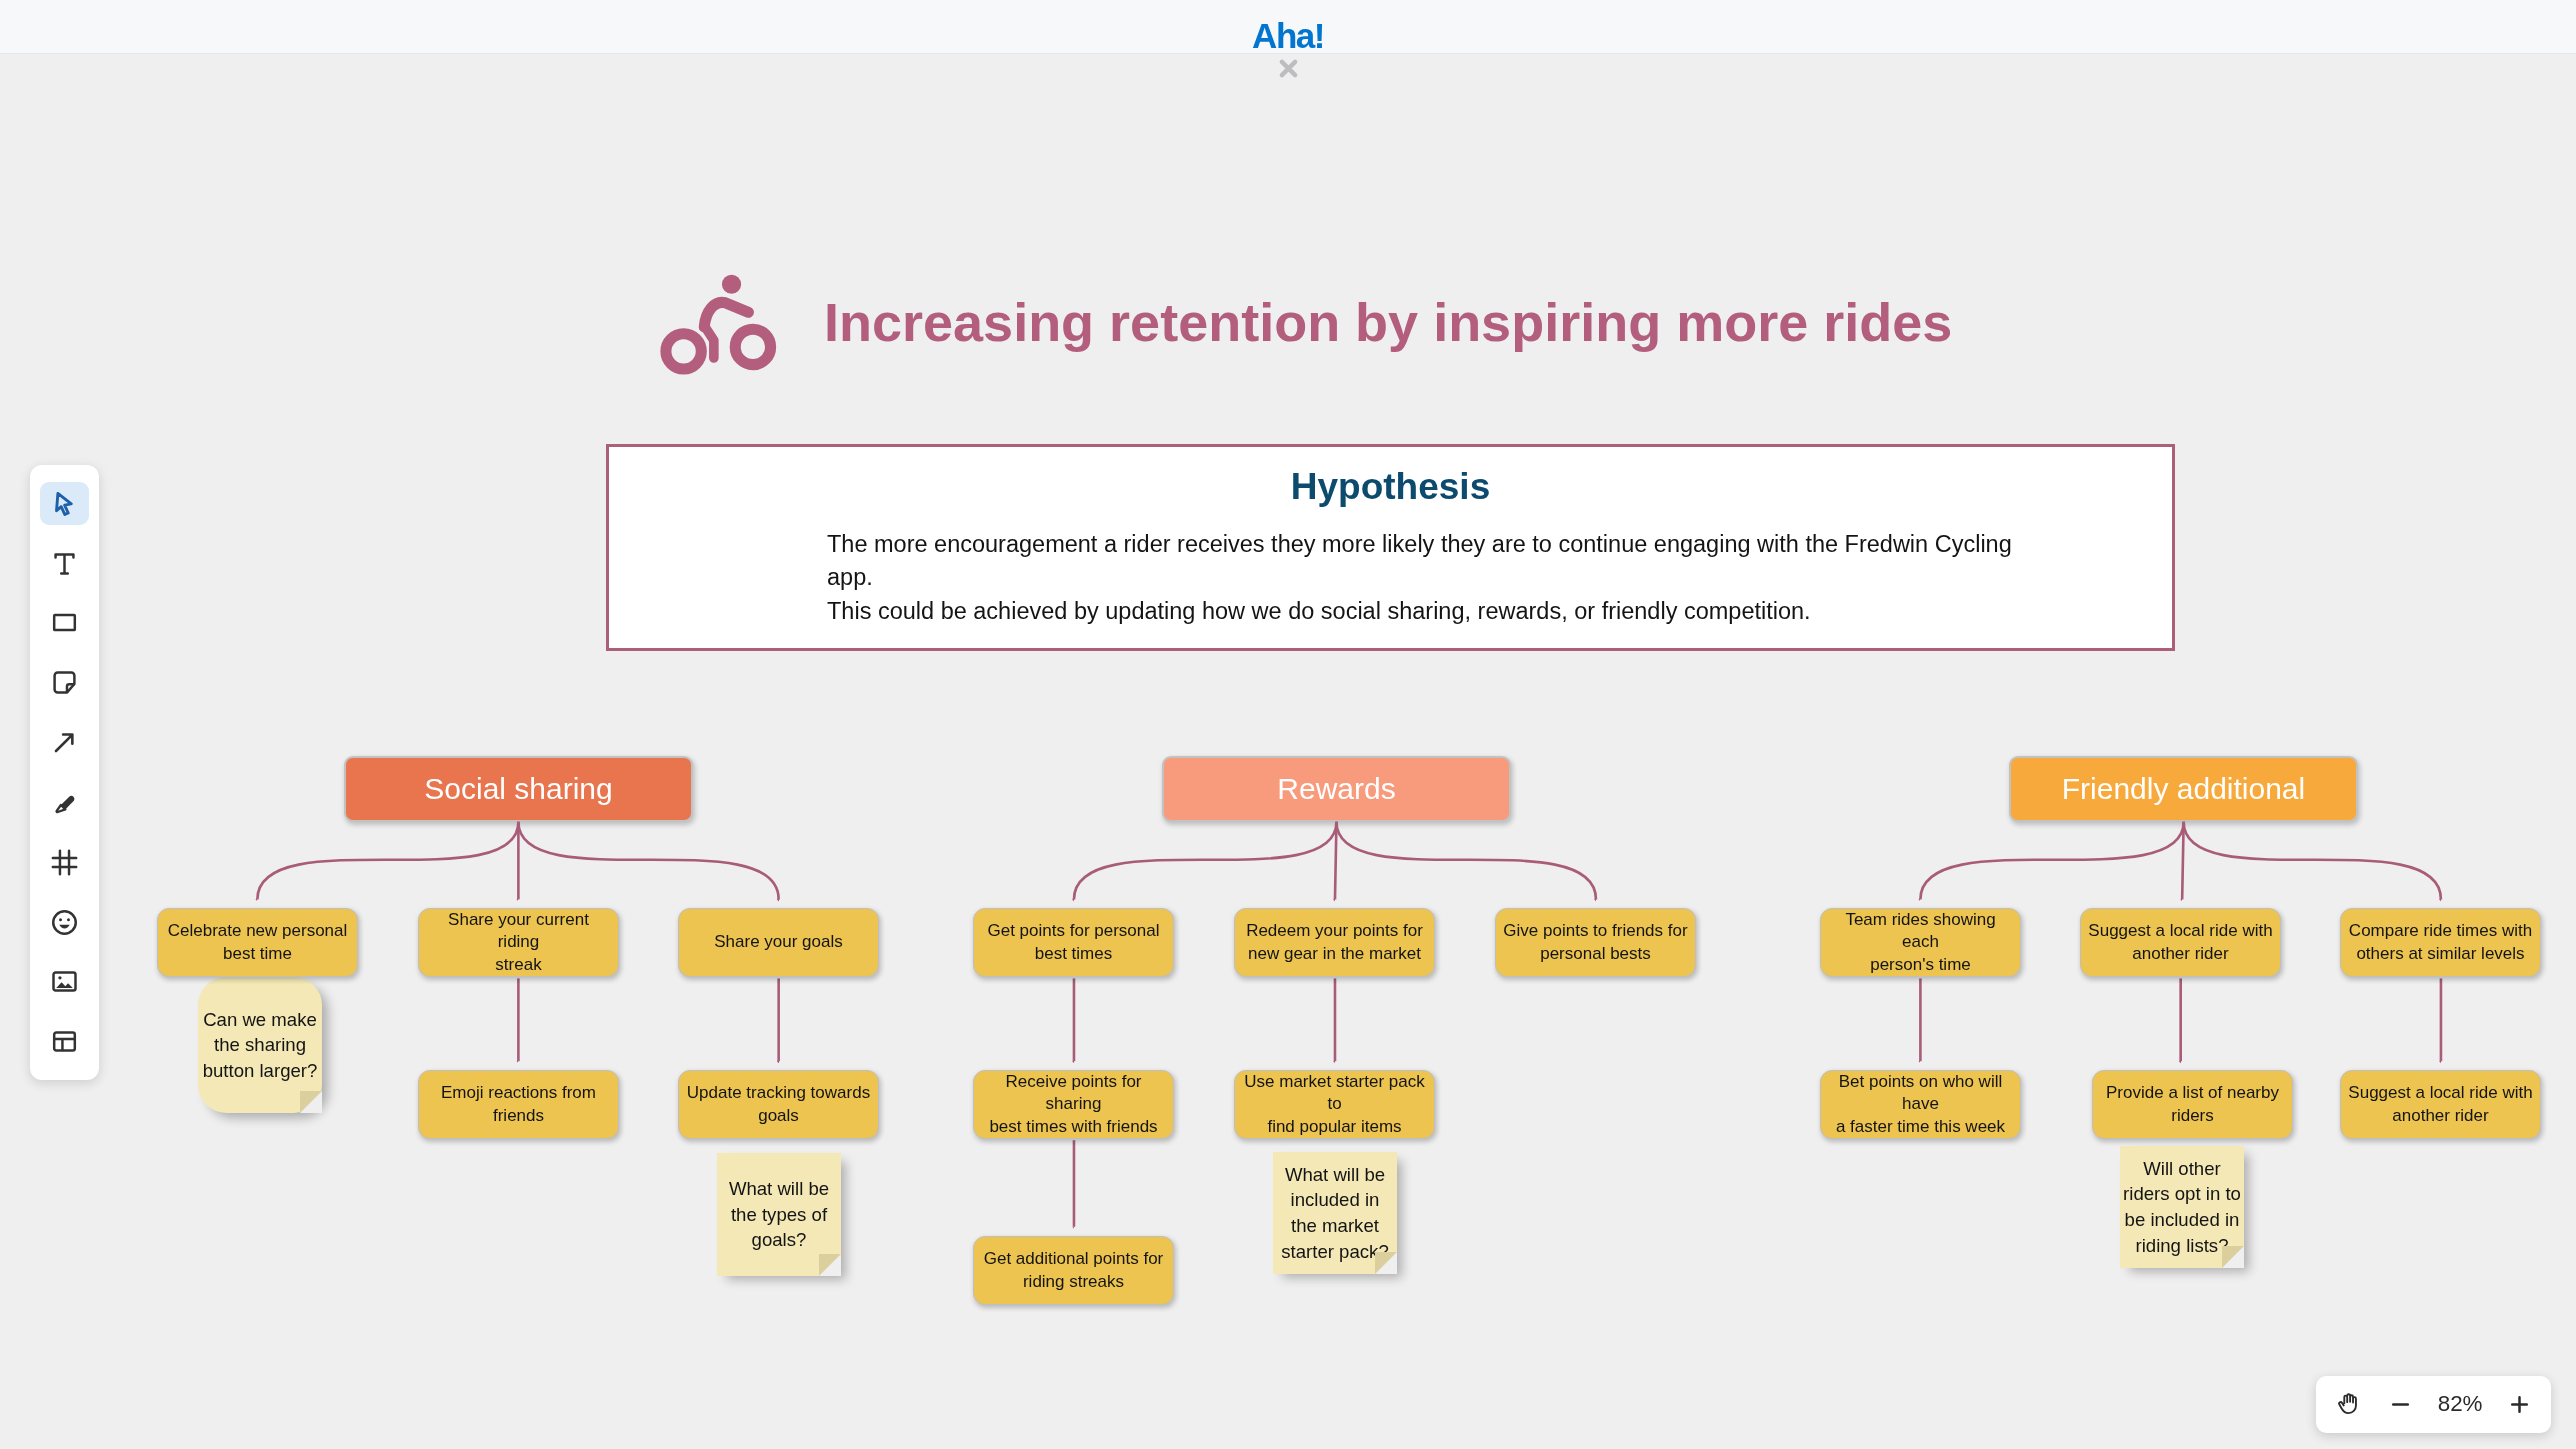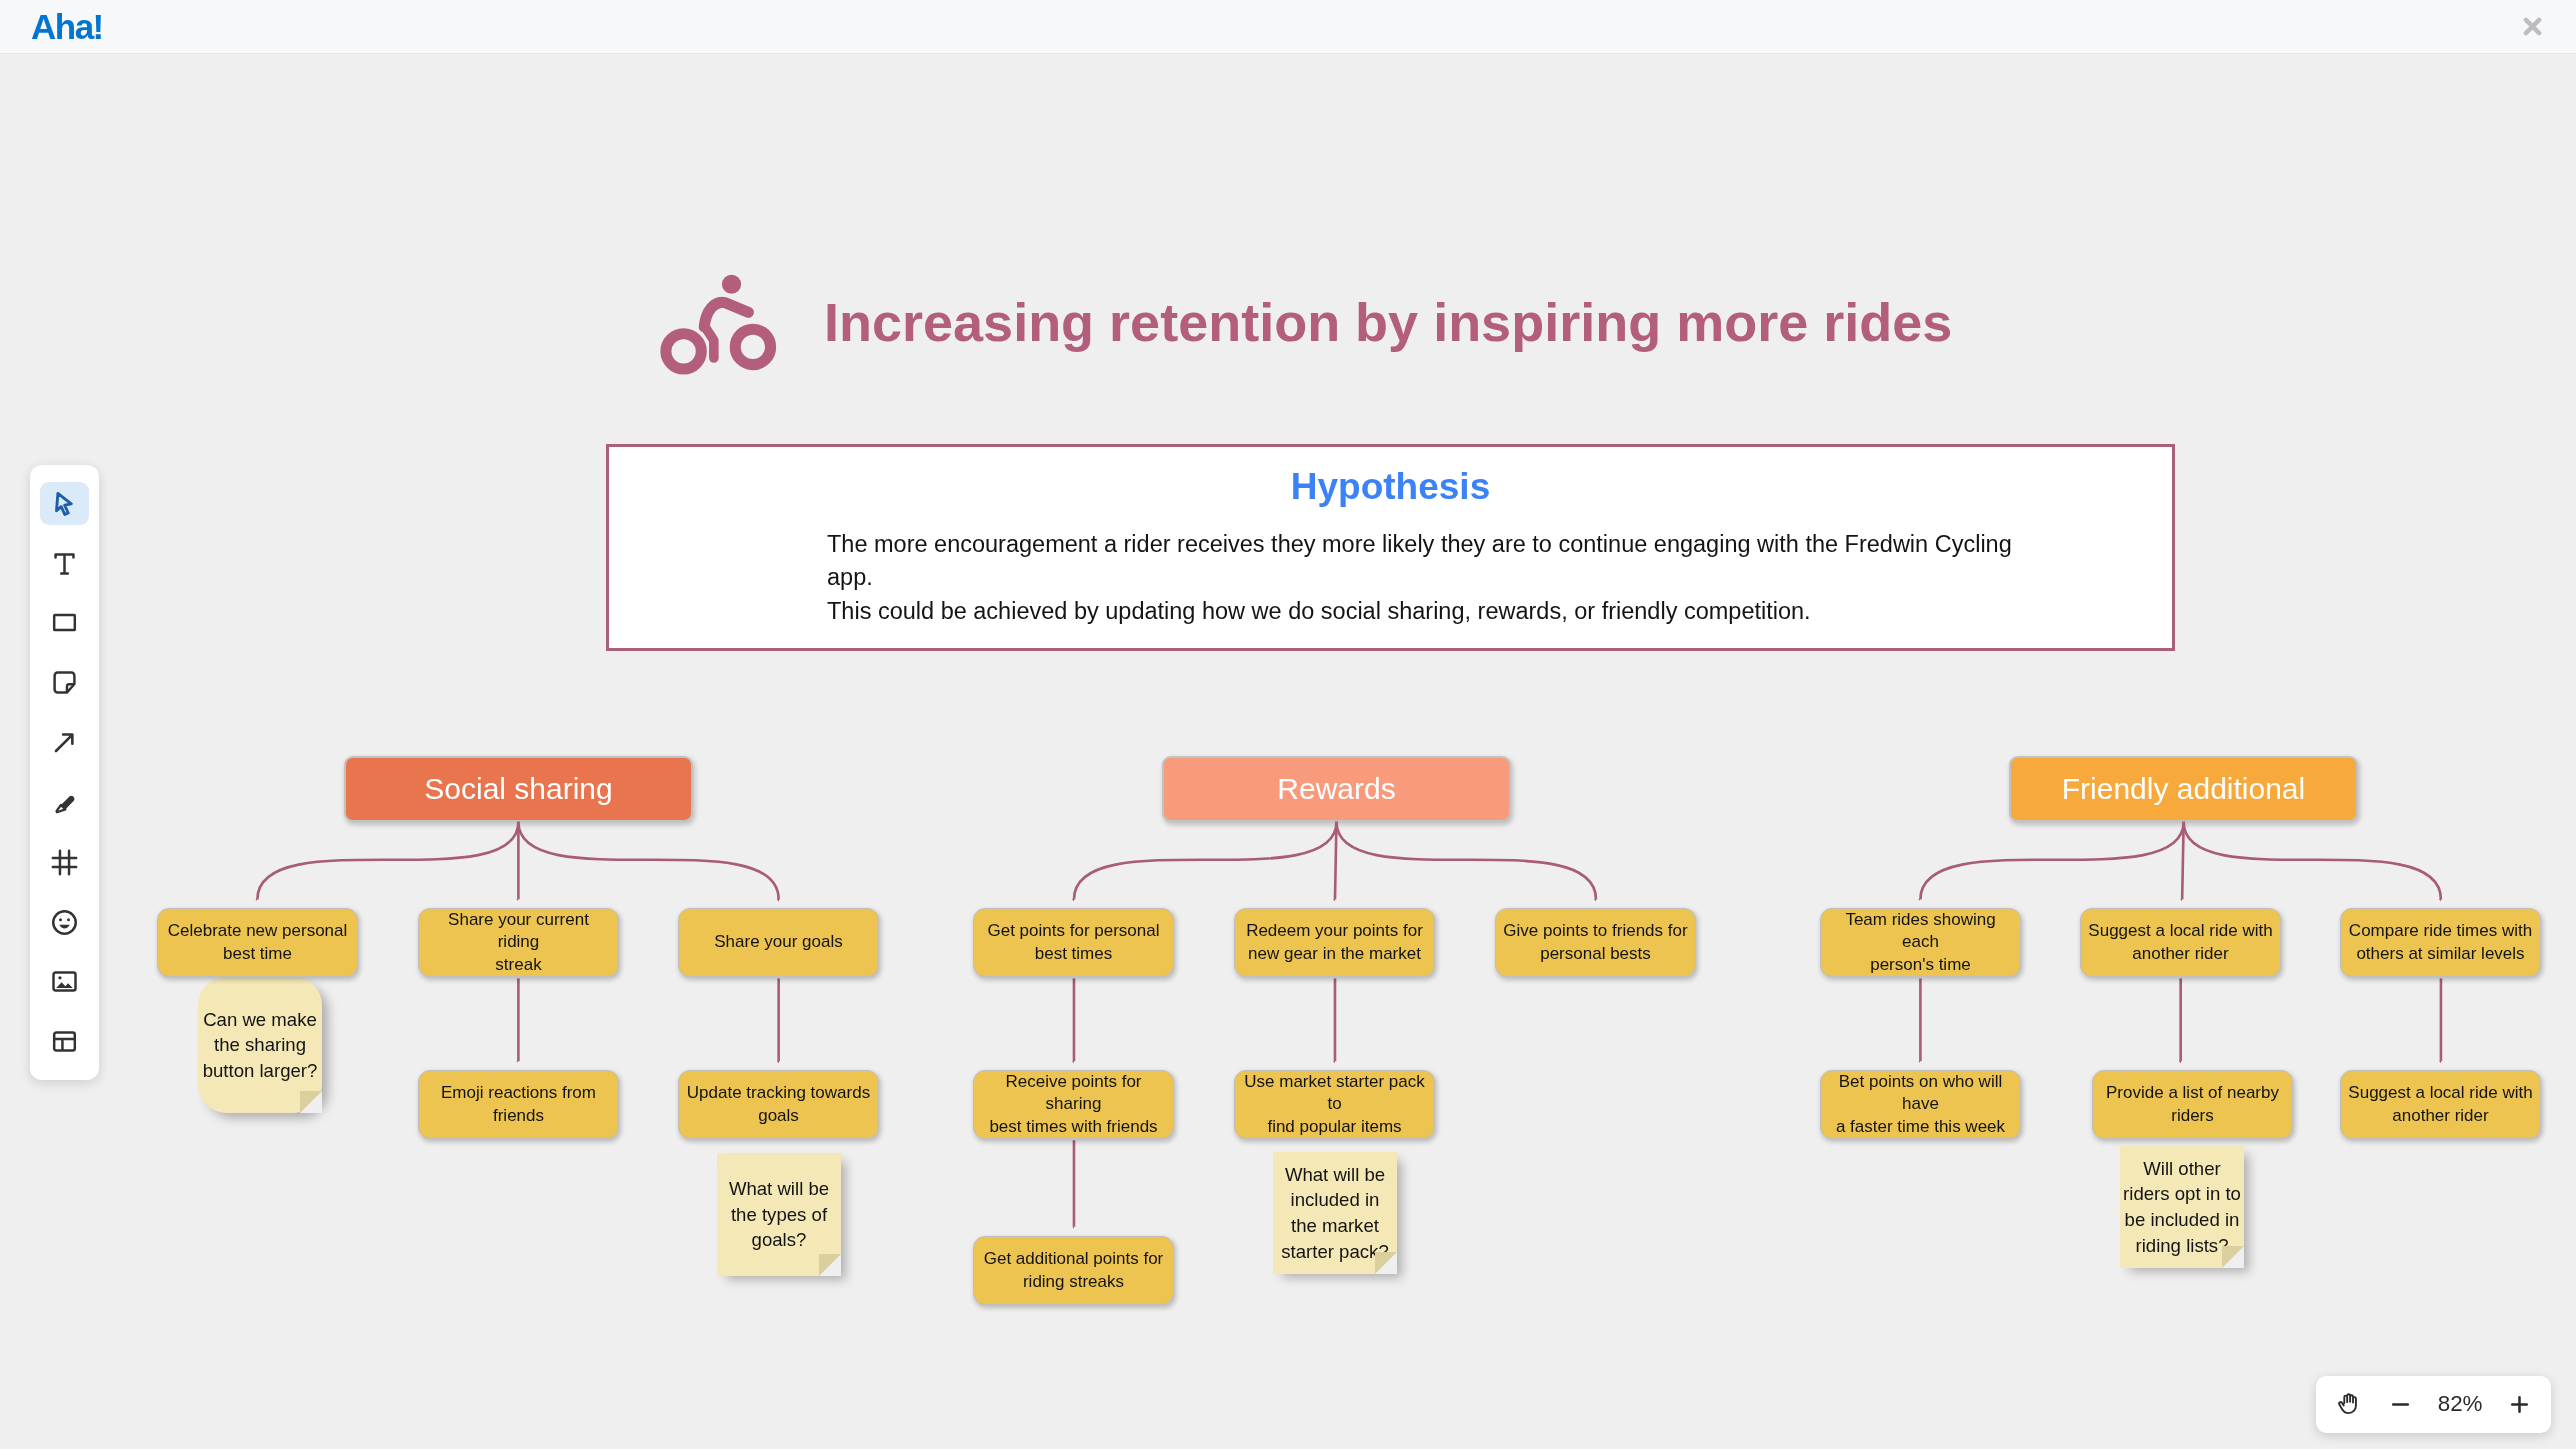--- a/index.html
+++ b/index.html
@@ -2,32 +2,32 @@
 <html style="font-size:12px"><head>
 <meta charset="utf-8">
 <style>
   html,body{margin:0;padding:0;}
   body{font-family:"Liberation Sans",sans-serif;}
   .stage{position:relative;width:2576px;height:1449px;background:#efeff0;overflow:hidden;}
 
   
   .topbar{position:absolute;left:0;top:0;width:100%;height:54px;background:#f7f8f9;
     border-bottom:0.7px solid #e7e7e9;box-sizing:border-box;display:flex;align-items:center;
-    justify-content:space-between;padding:16px 31px;z-index:20;}
+    justify-content:space-between;padding:16px 31px;z-index:20;flex-direction:column;}
   .logo{font-size:35px;font-weight:800;color:#0076d1;letter-spacing:-1.5px;}
   .close-btn{background:none;border:none;padding:0;cursor:pointer;line-height:0;}
 
   
   .title-row{position:absolute;left:660px;top:268px;display:flex;align-items:center;gap:46px;}
   .board-title{margin:0;font-size:54px;font-weight:bold;color:#b25e7c;white-space:nowrap;}
 
   
   .hypothesis{position:absolute;left:606px;top:444px;width:1569px;height:207px;background:#ffffff;
     border:3.7px solid #ab6078;box-sizing:border-box;}
-  .hypothesis h2{margin:19.4px 0 0;text-align:center;font-size:37px;color:#3b82f6;}
+  .hypothesis h2{margin:19.4px 0 0;text-align:center;font-size:37px;color:#0c4a6e;}
   .hypothesis p{margin:19.4px 0 0 218px;width:1201px;font-size:23.5px;line-height:1.42;
     color:#141414;white-space:pre-line;}
 
   
   .toolbar{position:absolute;left:30px;top:465px;width:69px;height:615px;background:#ffffff;
     border-radius:12px;box-shadow:0 3px 12px rgba(0,0,0,.14);display:flex;flex-direction:column;
     align-items:center;justify-content:space-evenly;z-index:10;}
   .tool-btn{width:49px;height:43px;display:flex;align-items:center;justify-content:center;
     background:none;border:none;border-radius:9px;cursor:pointer;padding:0;}
   .tool-btn.active{background:#daeaf8;}

